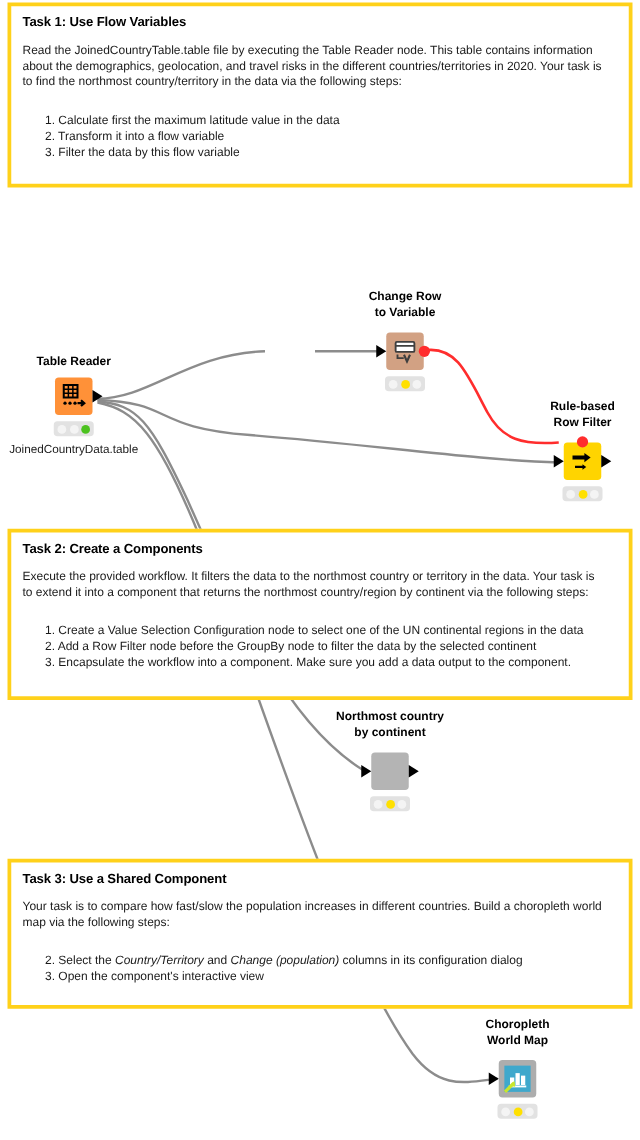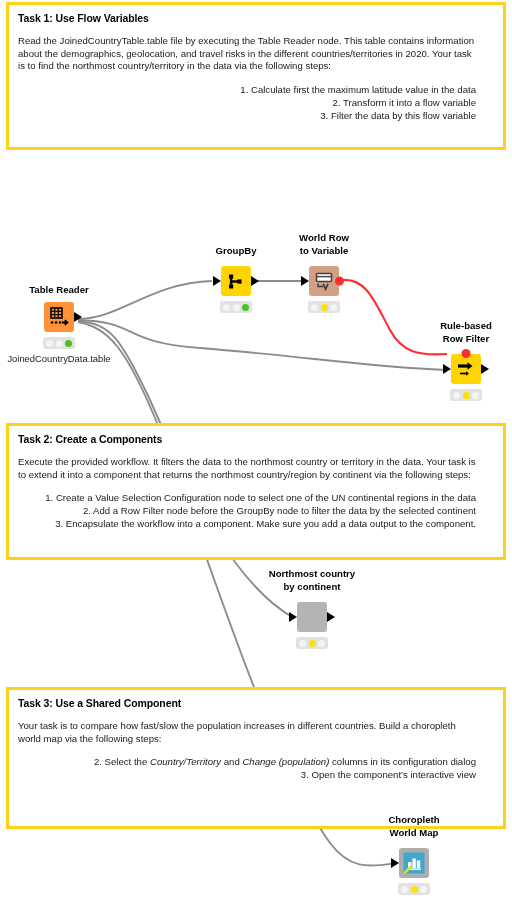--- a/index.html
+++ b/index.html
@@ -16,41 +16,40 @@
   
   #wires{position:absolute;left:0;top:0;width:512px;height:912px;pointer-events:none;z-index:1;}
 
   
   .task-box{
     position:absolute;
     background:#ffffff;
     border:3px solid var(--accent,#FFD11A);
     box-sizing:border-box;
     z-index:3;
-    padding:7px 27px 8px 9px;
+    padding:7px 17px 8px 9px;
   }
   .task-title{
     font-size:10.5px;
     font-weight:bold;
     color:#000;
     margin:0 0 11px 0;
     letter-spacing:-0.1px;
   }
   .task-para{
     font-size:9.6px;
     color:#1a1a1a;
     line-height:1.32;
     margin:0 0 11px 0;
   }
   .task-steps{
-    margin:0;
+    margin:18px;
     font-size:9.6px;
     color:#1a1a1a;
     line-height:1.35;
-    text-align:right;
   }
   .task-steps div{white-space:nowrap;}
   .ital{font-style:italic;}
 
   
   .node{position:absolute;z-index:4;}
   .node-label{
     position:absolute;
     left:50%;
     transform:translateX(-50%);
@@ -156,21 +155,21 @@
   <div class="task-box" style="left: 6px; top: 423px; width: 500px; height: 137px; --accent: #FFD11A;">
     <div class="task-title">Task 2: Create a Components</div>
     <div class="task-para">Execute the provided workflow. It filters the data to the northmost country or territory in the data. Your task is to extend it into a component that returns the northmost country/region by continent via the following steps:</div>
     <div class="task-steps">
       <div>1. Create a Value Selection Configuration node to select one of the UN continental regions in the data</div>
       <div>2. Add a Row Filter node before the GroupBy node to filter the data by the selected continent</div>
       <div>3. Encapsulate the workflow into a component. Make sure you add a data output to the component.</div>
     </div>
   </div>
 
-  <div class="task-box" style="left: 6px; top: 687px; width: 500px; height: 142px; --accent: #FFD11A;">
+  <div class="task-box" style="left: 6px; top: 687px; width: 500px; height: 120px; --accent: #FFD11A;">
     <div class="task-title">Task 3: Use a Shared Component</div>
     <div class="task-para">Your task is to compare how fast/slow the population increases in different countries. Build a choropleth world map via the following steps:</div>
     <div class="task-steps">
       <div><span>2. Select the </span><span class="ital">Country/Territory</span><span> and </span><span class="ital">Change (population)</span><span>  columns in its configuration dialog</span></div>
       <div>3. Open the component's interactive view</div>
     </div>
   </div>
 
   <div class="node" style="left:43px;top:285px;width:32px;height:78px;">
     <div class="node-label" style="top:-1px;">Table Reader</div>
@@ -191,44 +190,23 @@
       <span class="port-out"></span>
     </div>
     <div class="status" style="top:52px;">
       <span class="lamp"></span>
       <span class="lamp"></span>
       <span class="lamp green"></span>
     </div>
     <div class="node-sub" style="top:68px;">JoinedCountryData.table</div>
   </div>
 
-  <div class="node" style="left:220px;top:245px;width:32px;height:70px;">
-    <div class="node-label" style="top:0px;">GroupBy</div>
-    <div class="node-body n-yellow" style="left:1px;top:21px;">
-      <span class="icn">
-        <svg width="17" height="17" viewBox="0 0 17 17">
-          <rect x="1" y="1.5" width="4.2" height="4.2" fill="#000"></rect>
-          <rect x="1" y="11.3" width="4.2" height="4.2" fill="#000"></rect>
-          <path d="M3.1 5.7 L3.1 8.5 L10 8.5" fill="none" stroke="#000" stroke-width="2.3"></path>
-          <path d="M3.1 11.3 L3.1 8.5" fill="none" stroke="#000" stroke-width="2.3"></path>
-          <rect x="9.4" y="6.4" width="4.2" height="4.2" fill="#000"></rect>
-        </svg>
-      </span>
-      <span class="port-in"></span>
-      <span class="port-out"></span>
-    </div>
-    <div class="status" style="top:56px;">
-      <span class="lamp"></span>
-      <span class="lamp"></span>
-      <span class="lamp green"></span>
-    </div>
-  </div>
 
   <div class="node" style="left:308px;top:232px;width:32px;height:84px;">
-    <div class="node-label" style="top:0px;">World Row</div>
+    <div class="node-label" style="top:0px;">Change Row</div>
     <div class="node-label" style="top:13px;">to Variable</div>
     <div class="node-body n-tan" style="left:1px;top:34px;">
       <span class="icn">
         <svg width="20" height="19" viewBox="0 0 20 19">
           <rect x="2.5" y="1.5" width="15" height="8" rx="1" fill="#fff" stroke="#3f3f3f" stroke-width="1.5"></rect>
           <line x1="2.5" y1="4.6" x2="17.5" y2="4.6" stroke="#3f3f3f" stroke-width="1.4"></line>
           <path d="M4 11.5 L4 14.5 L9 14.5" fill="none" stroke="#3f3f3f" stroke-width="1.5"></path>
           <path d="M9.2 11.8 L11.6 17.2 L14 11.8" fill="none" stroke="#3f3f3f" stroke-width="1.7"></path>
         </svg>
       </span>

